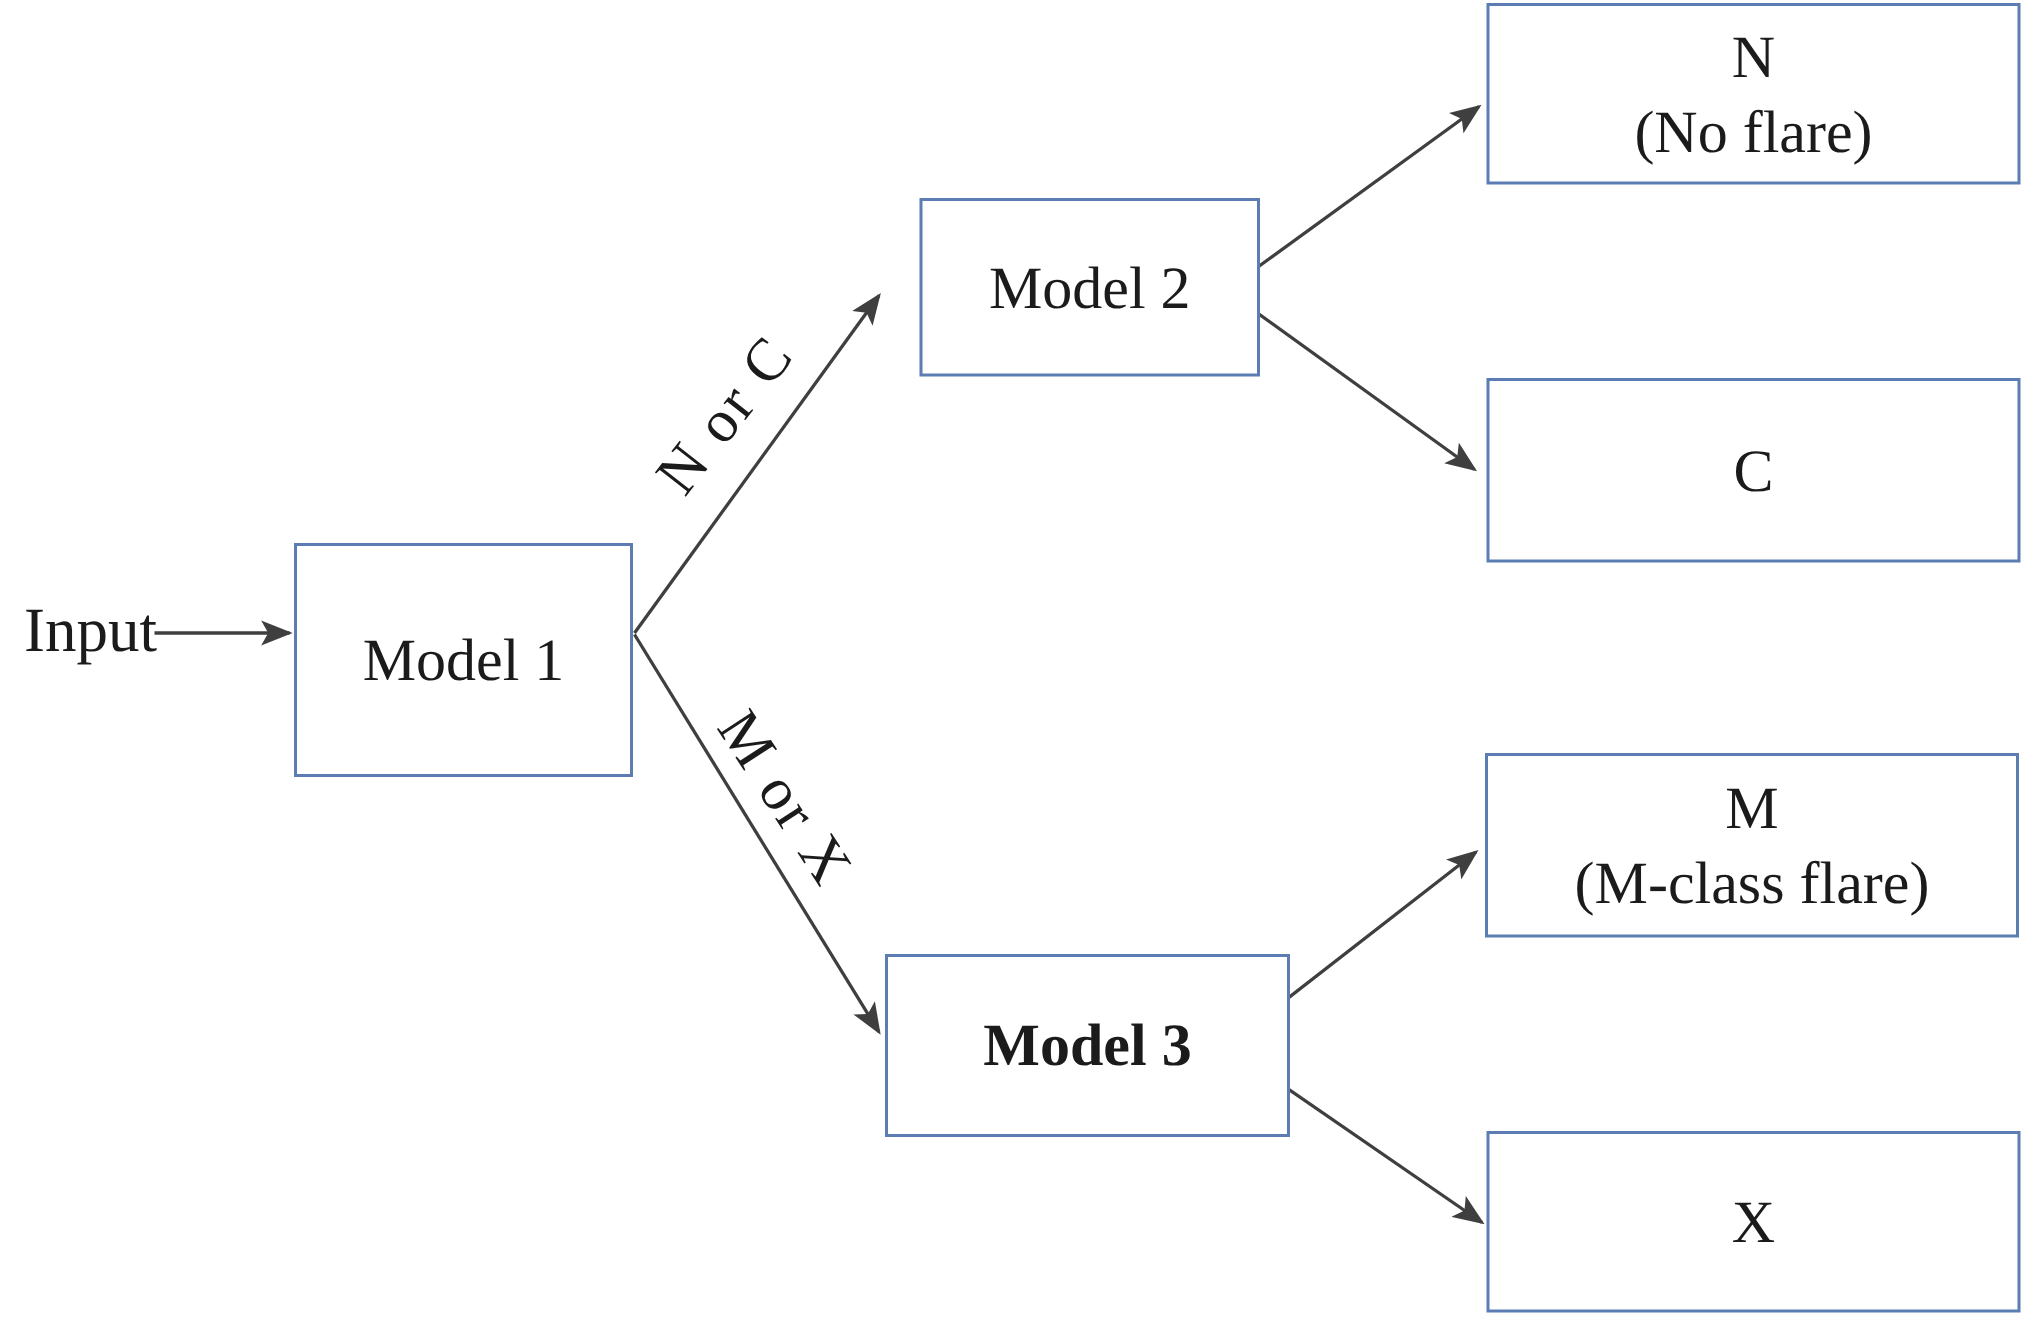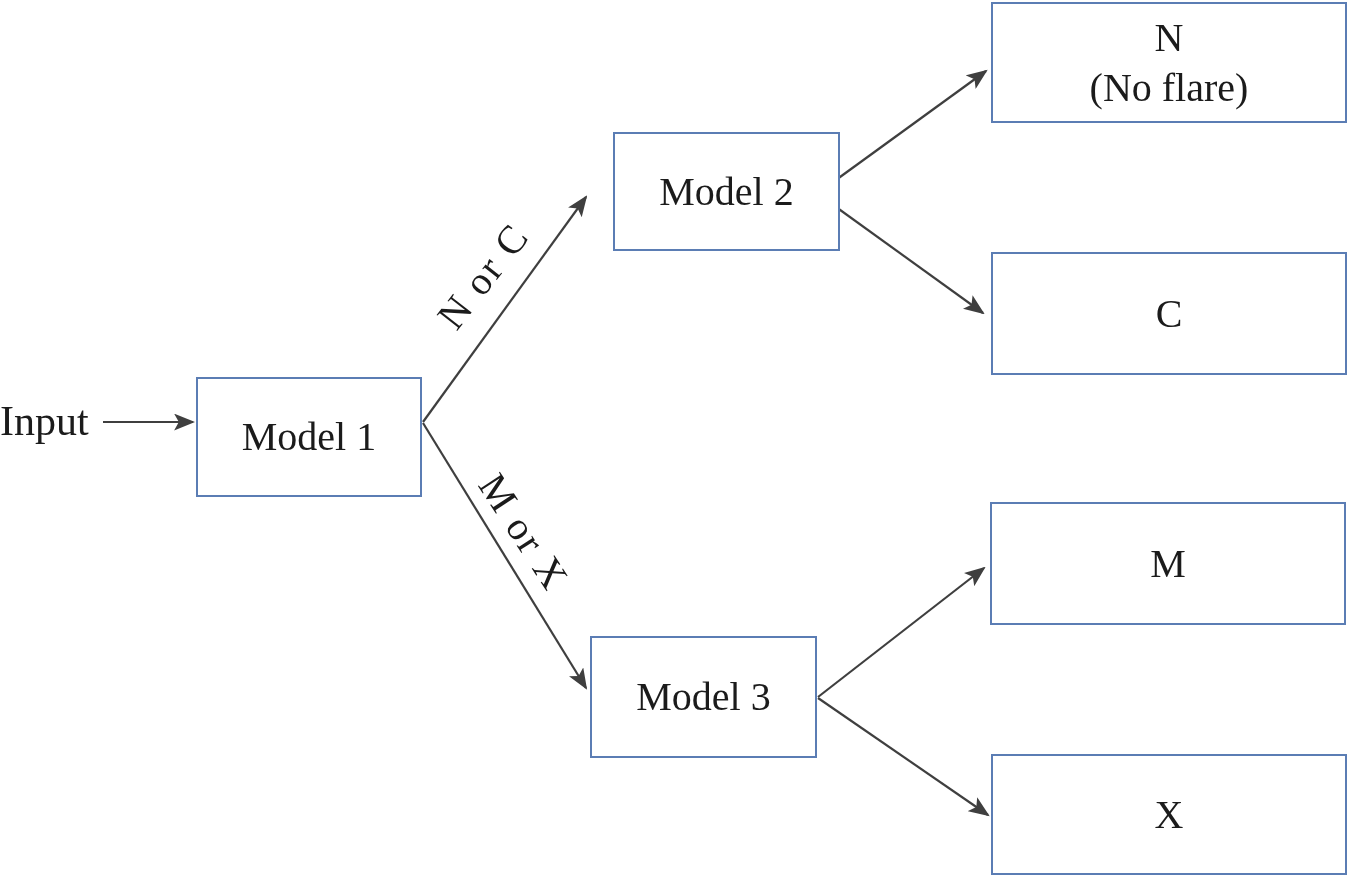--- a/index.html
+++ b/index.html
@@ -39,31 +39,31 @@
     background: var(--box-fill, #ffffff);
     display: flex;
     flex-direction: column;
     align-items: center;
     justify-content: center;
     text-align: center;
     font-size: 40px;
     line-height: 50px;
     white-space: nowrap;
   }
-  .node-model1 { left: 196px; top: 377px; width: 226px; height: 120px; }
+  .node-model1 { left: 196px; top: 362px; width: 226px; height: 156px; }
   .node-model2 { left: 590px; top: 132px; width: 227px; height: 119px; margin-left: 23px; }
-  .node-model3 { left: 590px; top: 636px; width: 227px; height: 122px; }
+  .node-model3 { left: 590px; top: 636px; width: 270px; height: 122px; font-weight: bold; }
   .node-n { left: 991px; top: 2px;   width: 356px; height: 121px; }
   .node-c { left: 991px; top: 252px; width: 356px; height: 123px; }
   .node-m { left: 990px; top: 502px; width: 356px; height: 123px; }
   .node-x { left: 991px; top: 754px; width: 356px; height: 121px; }
   .input-label {
     position: absolute;
     z-index: 2;
-    left: 0px;
+    left: 16px;
     top: 396px;
     height: 50px;
     line-height: 50px;
     font-size: 42px;
   }
   .edge-label {
     position: absolute;
     z-index: 3;
     font-size: 40px;
     letter-spacing: 2px;
@@ -111,20 +111,21 @@
     <span>N</span>
     <span>(No flare)</span>
   </div>
 
   <div class="node node-c">
     <span>C</span>
   </div>
 
   <div class="node node-m">
     <span>M</span>
+    <span>(M-class flare)</span>
   </div>
 
   <div class="node node-x">
     <span>X</span>
   </div>
 
   <div class="edge-label edge-label-norc">N or C</div>
 
   <div class="edge-label edge-label-morx">M or X</div>
 

